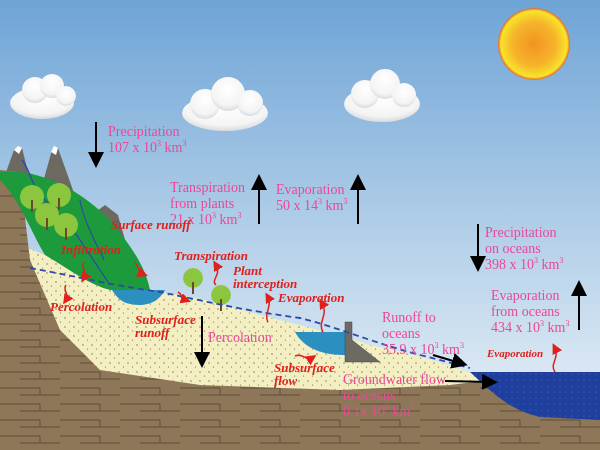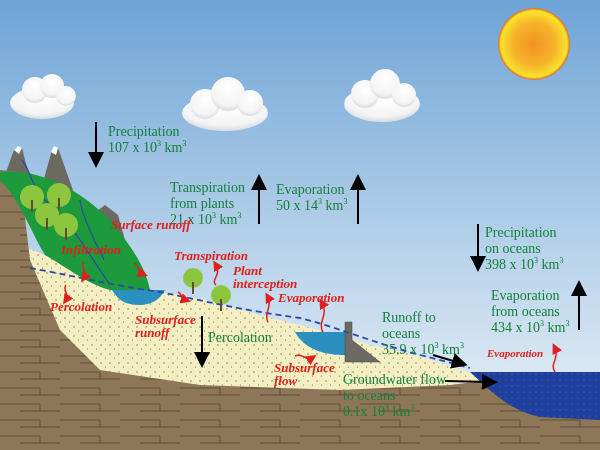--- a/index.html
+++ b/index.html
@@ -1,18 +1,18 @@
 <!DOCTYPE html>
 <html><head>
 <meta charset="utf-8">
 <style>
   html, body { margin: 0; padding: 0; }
   body { width: 600px; height: 450px; overflow: hidden; position: relative; font-family: "DejaVu Serif", serif; }
   #scene { position: absolute; left: 0; top: 0; width: 600px; height: 450px; }
-  .lbl { position: absolute; color: #15803d; font-family: "Liberation Serif", serif; font-size: 14px; line-height: 16px; white-space: nowrap; }
+  .lbl { position: absolute; color: #ec4899; font-family: "Liberation Serif", serif; font-size: 14px; line-height: 16px; white-space: nowrap; }
   .lbl sup { font-size: 8px; vertical-align: 6px; line-height: 0; }
   .red { position: absolute; color: #e0201c; font-family: "Liberation Serif", serif; font-style: italic; font-weight: bold; font-size: 13px; line-height: 13px; white-space: nowrap; }
   .line { display: block; }
 </style>
 </head>
 <body>
 
 <svg id="scene" width="600" height="450" viewBox="0 0 600 450" xmlns="http://www.w3.org/2000/svg">
   <defs>
     <linearGradient id="sky" x1="0" y1="0" x2="0" y2="1">

